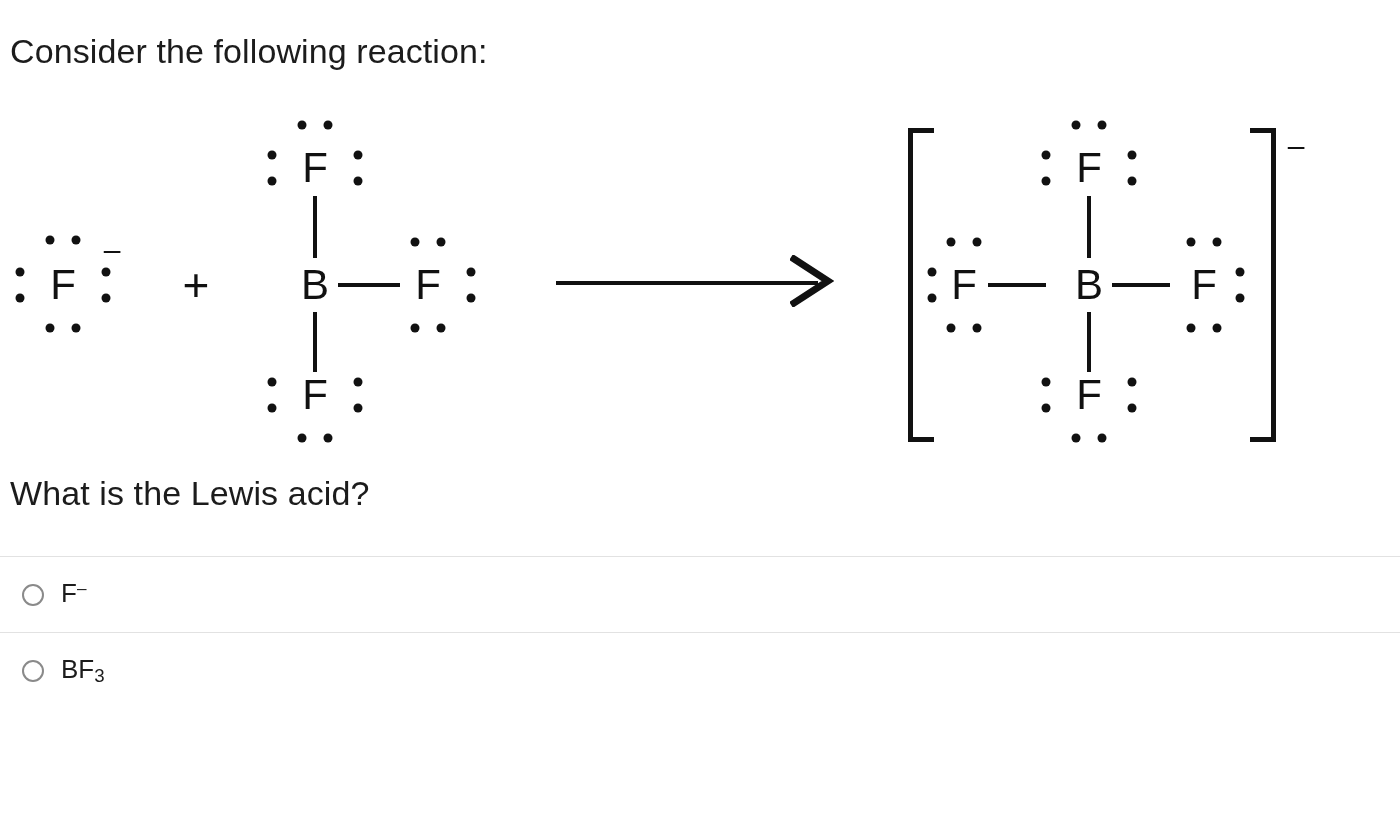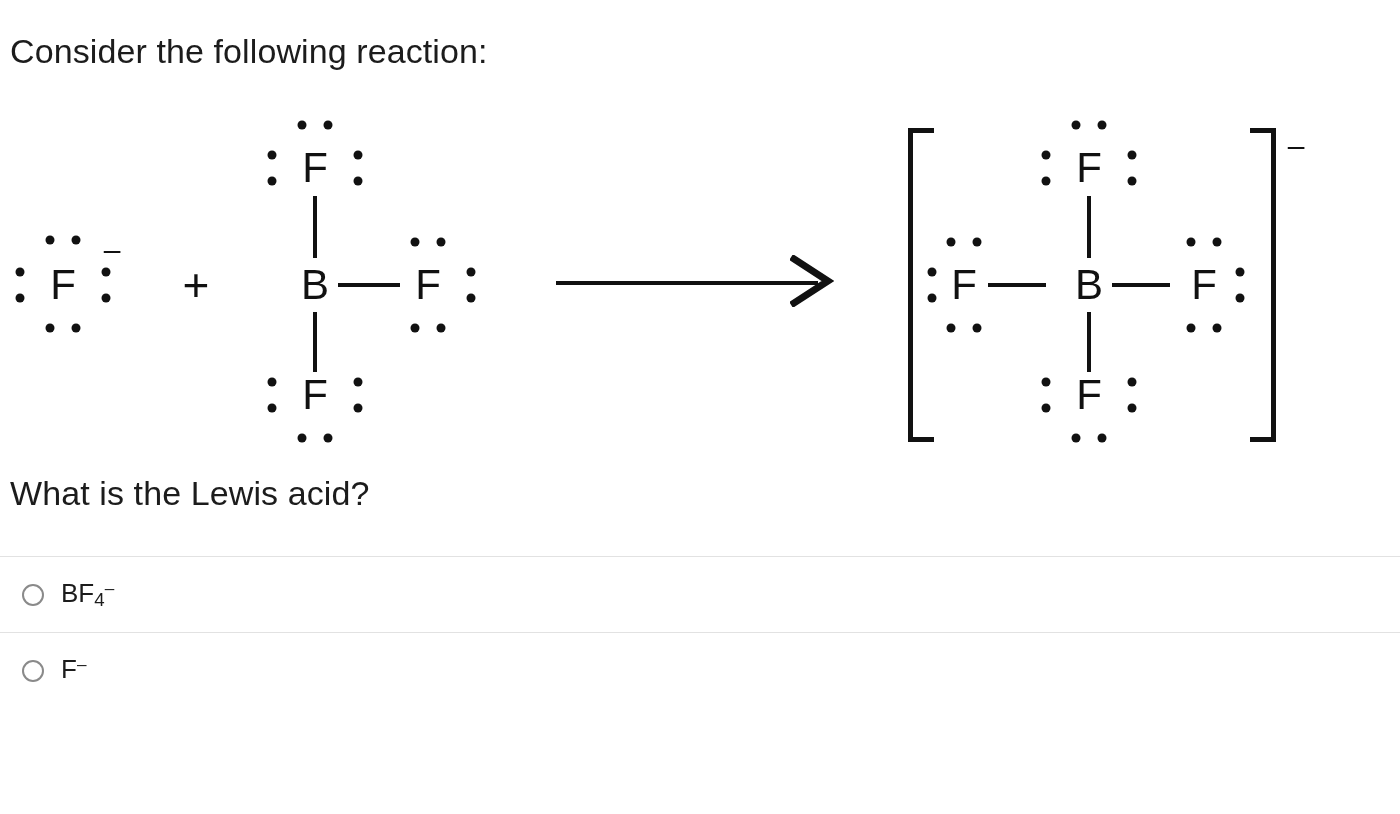--- a/index.html
+++ b/index.html
@@ -257,23 +257,23 @@
     <div class="dot" style="left:1076px; top:338px;"></div>
     <div class="dot" style="left:1102px; top:338px;"></div>
     <div class="bond-v" style="left:1089px; top:212px; height:60px;"></div>
   </div>
 </div>
 
 <div class="prompt-text" id="prompt-mid">What is the Lewis acid?</div>
 
 <div id="options-list">
 
-  <div class="option-row">
-    <div class="radio"></div>
-    <div class="option-label"><span>BF</span><sub>4</sub><sup>–</sup></div>
-  </div>
 
   <div class="option-row">
     <div class="radio"></div>
     <div class="option-label"><span>F</span><sub></sub><sup>–</sup></div>
   </div>
 
+  <div class="option-row">
+    <div class="radio"></div>
+    <div class="option-label"><span>BF</span><sub>3</sub><sup></sup></div>
+  </div>
 </div>
 
 </body></html>

